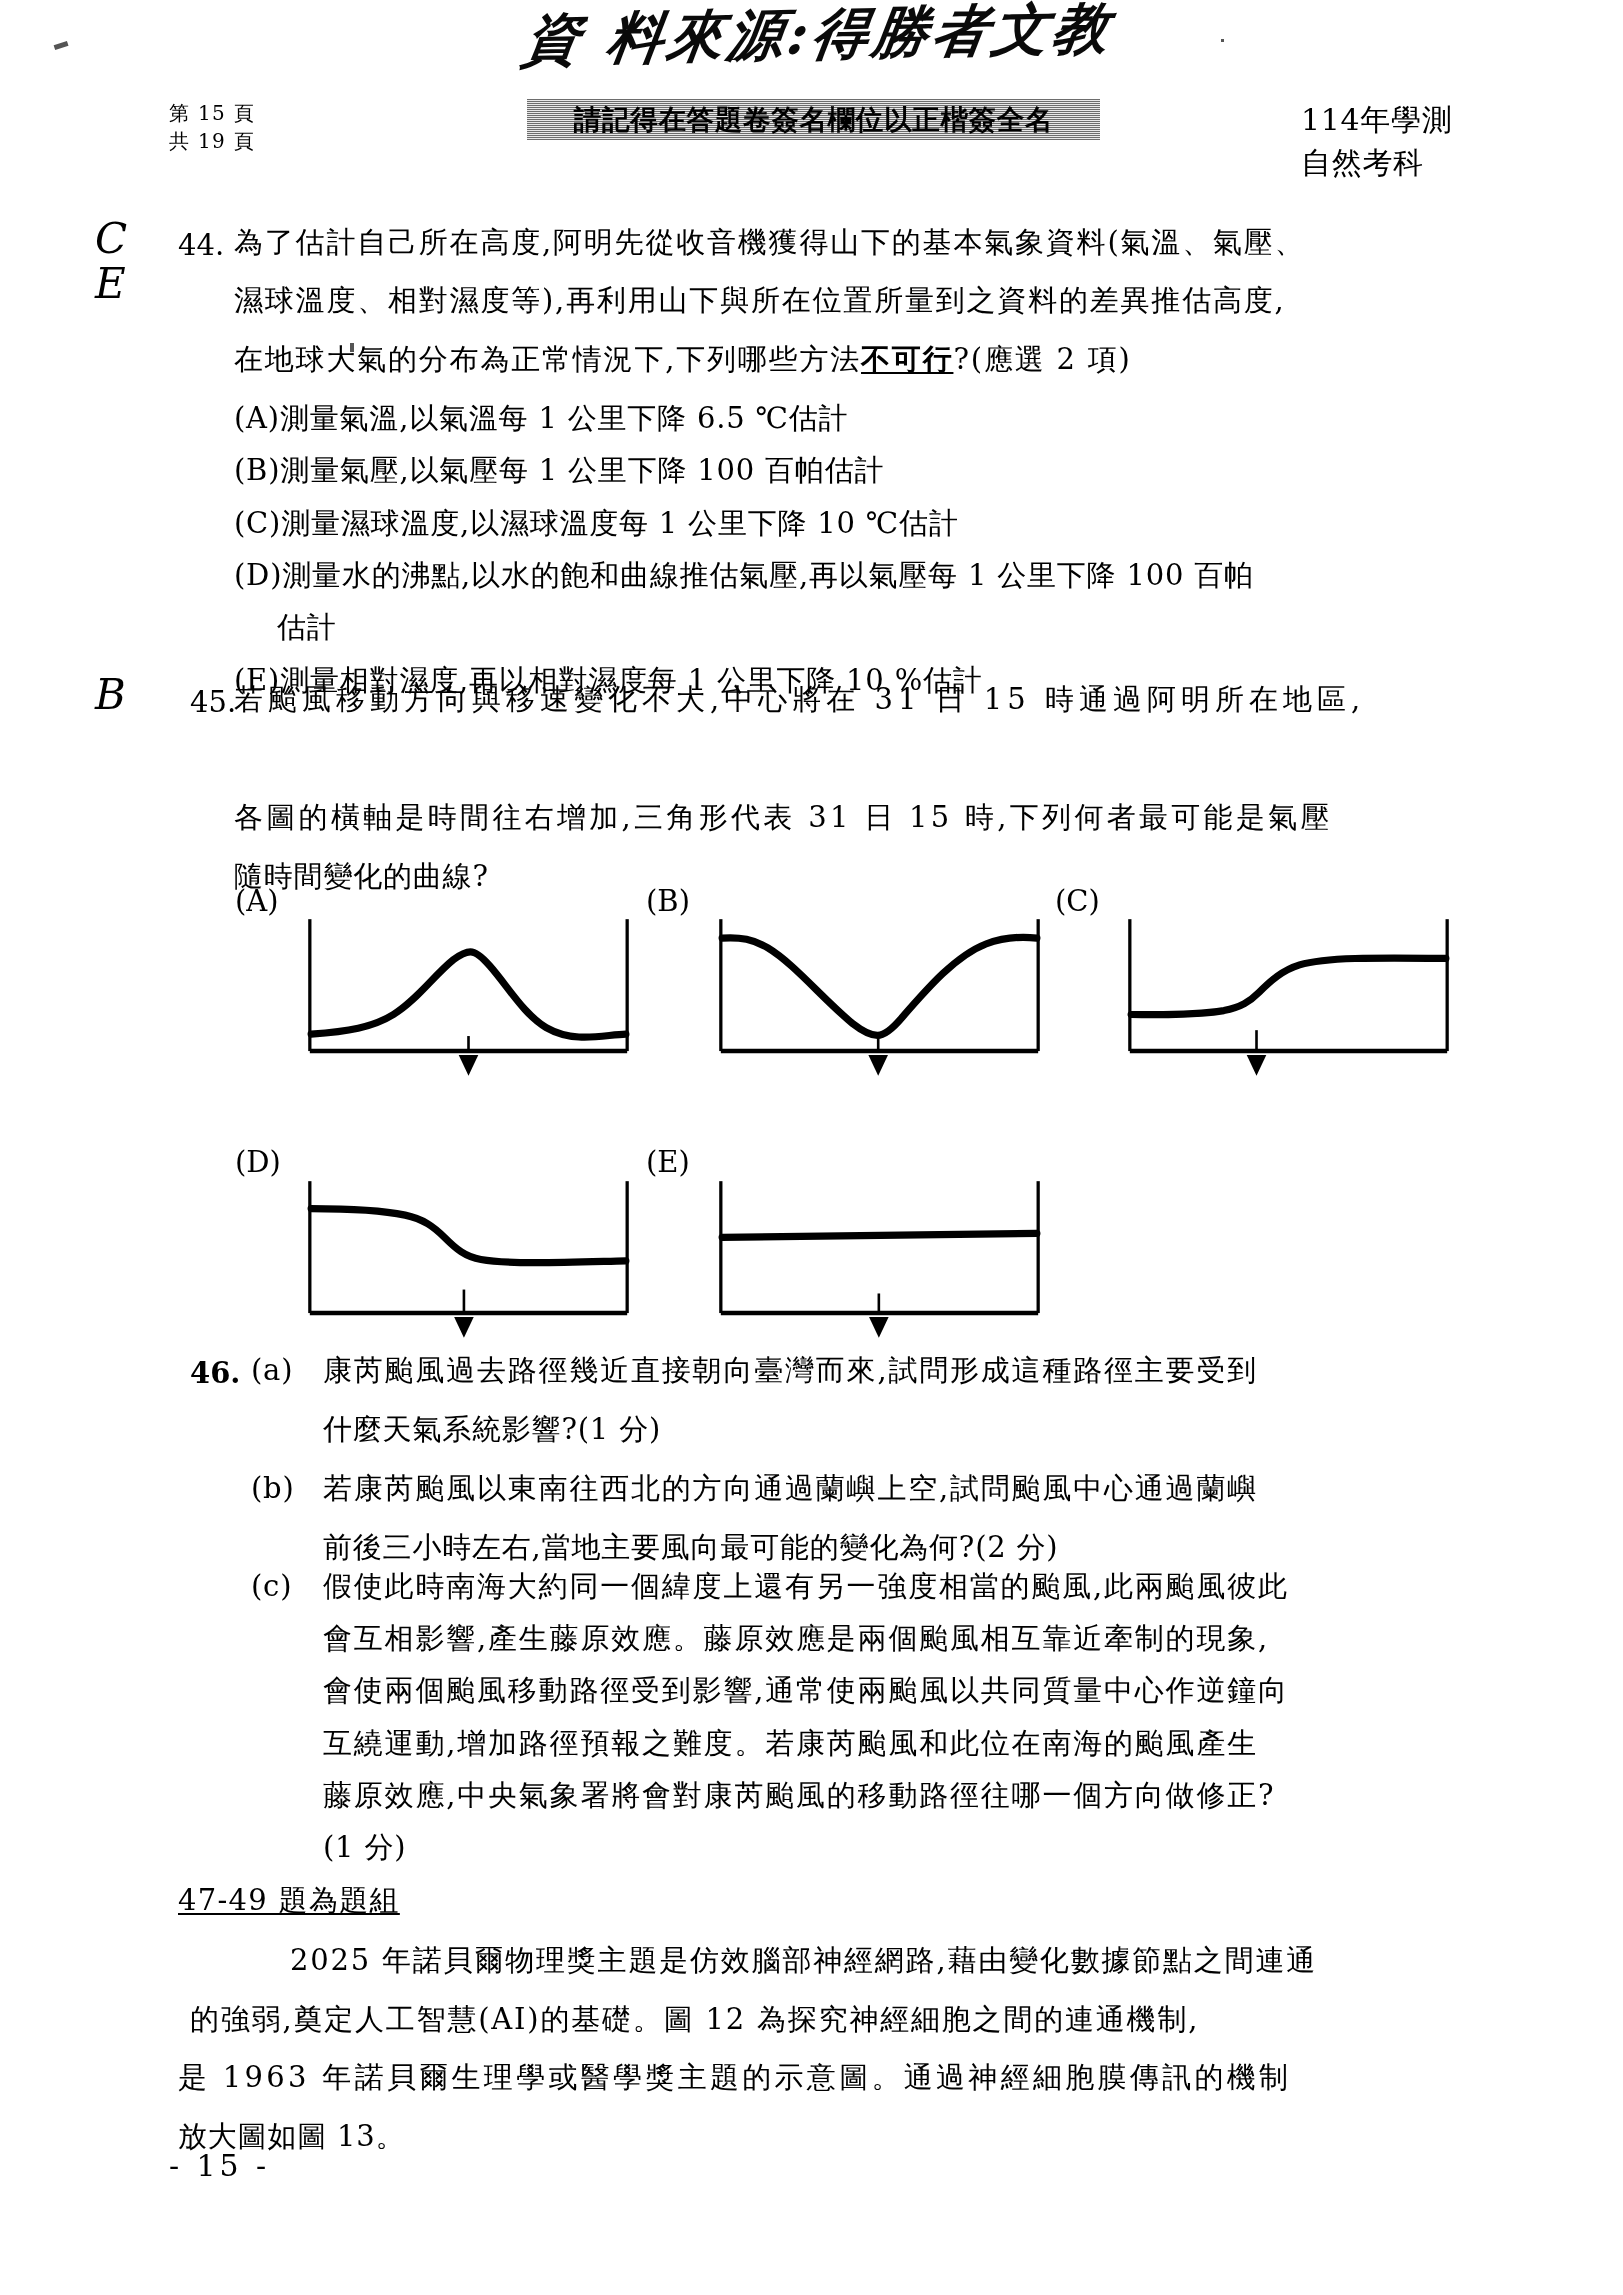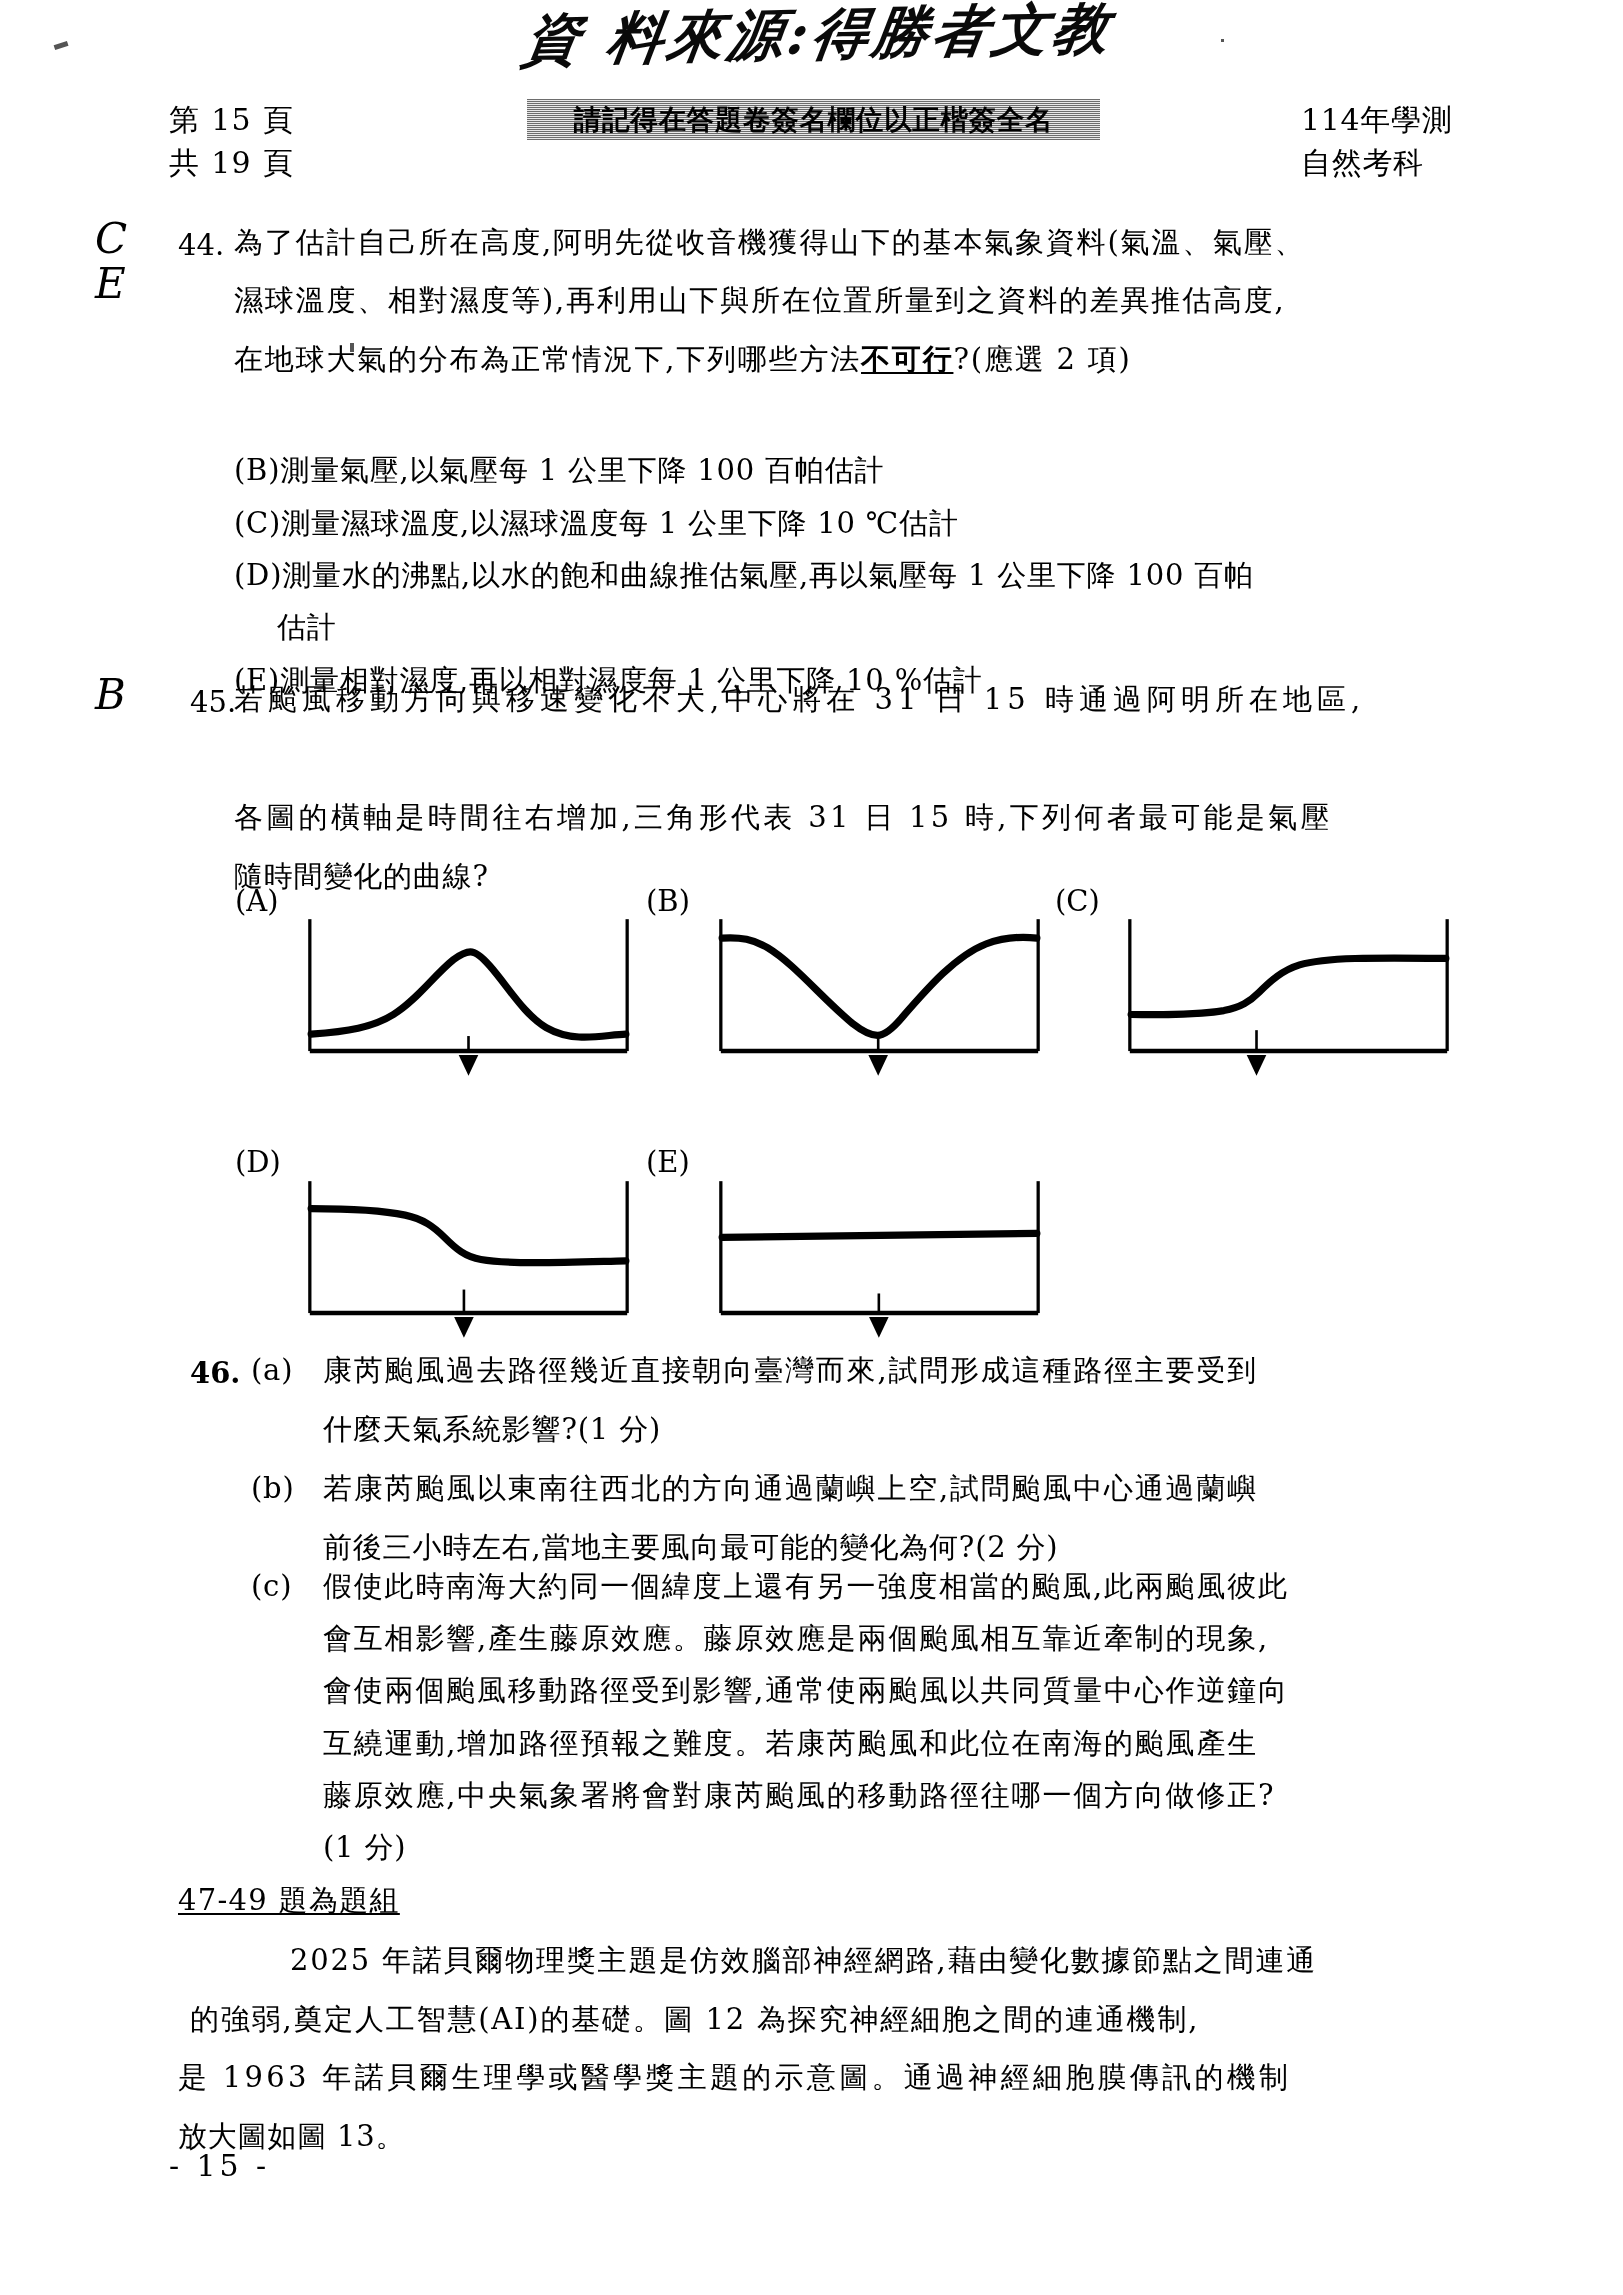--- a/index.html
+++ b/index.html
@@ -34,21 +34,21 @@
     color: #0a0a0a;
     white-space: nowrap;
     transform: skewX(-9deg) rotate(-1.2deg);
     line-height: 1.0;
   }
 
   .hdr-left {
     position: absolute;
     left: 169px;
     top: 99px;
-    font-size: 30px;
+    font-size: 20px;
     line-height: 1.42;
     letter-spacing: 1.3px;
   }
   .hdr-right {
     position: absolute;
     left: 1301px;
     top: 99px;
     font-size: 30px;
     line-height: 1.42;
     letter-spacing: 0.7px;
@@ -160,20 +160,21 @@
 
   <div class="qnum" style="left:178px; top:228px;">44.</div>
 
   <div class="line just" style="left:234px; top:228px;">為了估計自己所在高度,阿明先從收音機獲得山下的基本氣象資料(氣溫、氣壓、</div>
   <div class="line just" style="left:234px; top:286px;">濕球溫度、相對濕度等),再利用山下與所在位置所量到之資料的差異推估高度,</div>
 
   <div style="position:absolute; left:234px; top:345px; white-space:nowrap;">
     <span class="line" style="position:static; letter-spacing:1.8px;">在地球大氣的分布為正常情況下,下列哪些方法</span><span class="line u b" style="position:static; letter-spacing:1.8px;">不可行</span><span class="line" style="position:static; letter-spacing:1.8px;">?(應選 2 項)</span>
   </div>
 
+  <div class="line" style="left:234px; top:404px;">(A)測量氣溫,以氣溫每 1 公里下降 6.5 ℃估計</div>
   <div class="line" style="left:234px; top:456px;">(B)測量氣壓,以氣壓每 1 公里下降 100 百帕估計</div>
   <div class="line" style="left:234px; top:509px;">(C)測量濕球溫度,以濕球溫度每 1 公里下降 10 ℃估計</div>
   <div class="line" style="left:234px; top:561px;">(D)測量水的沸點,以水的飽和曲線推估氣壓,再以氣壓每 1 公里下降 100 百帕</div>
   <div class="line" style="left:277px; top:613px;">估計</div>
   <div class="line" style="left:234px; top:666px;">(E)測量相對濕度,再以相對濕度每 1 公里下降 10 %估計</div>
 
   <div class="margin-ans" style="left:95px; top:672px;">B</div>
 
   <div class="qnum" style="left:190px; top:685px;">45.</div>
 

